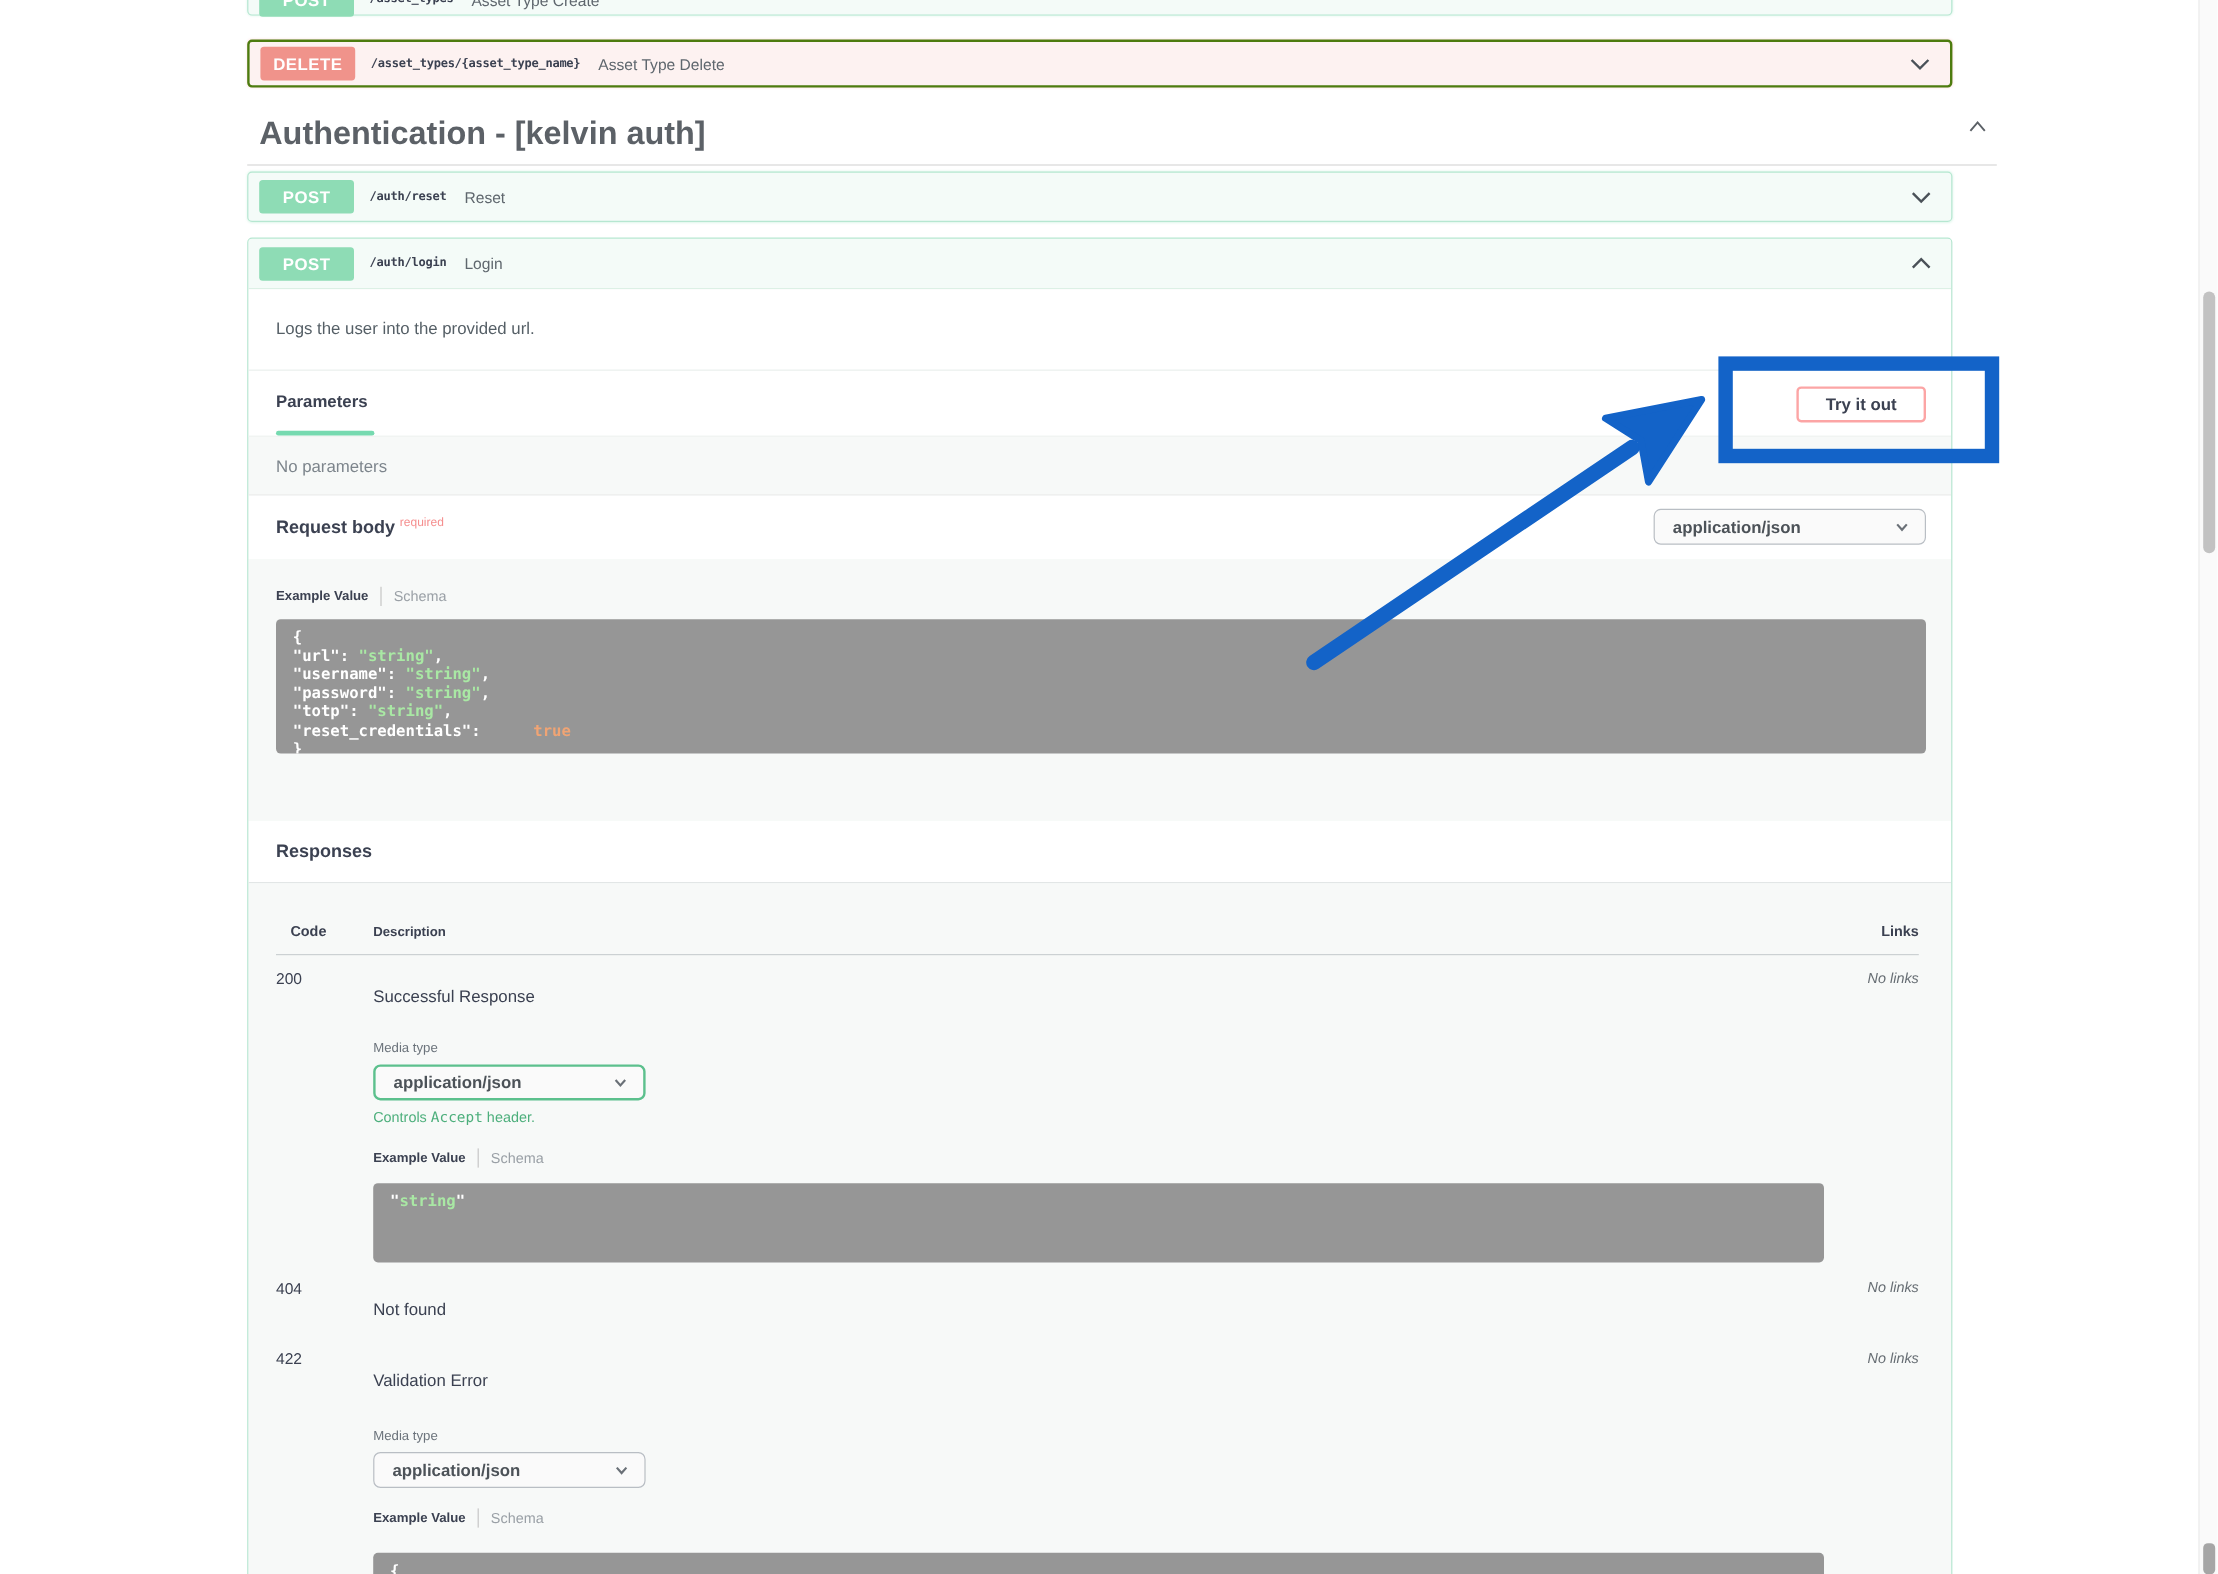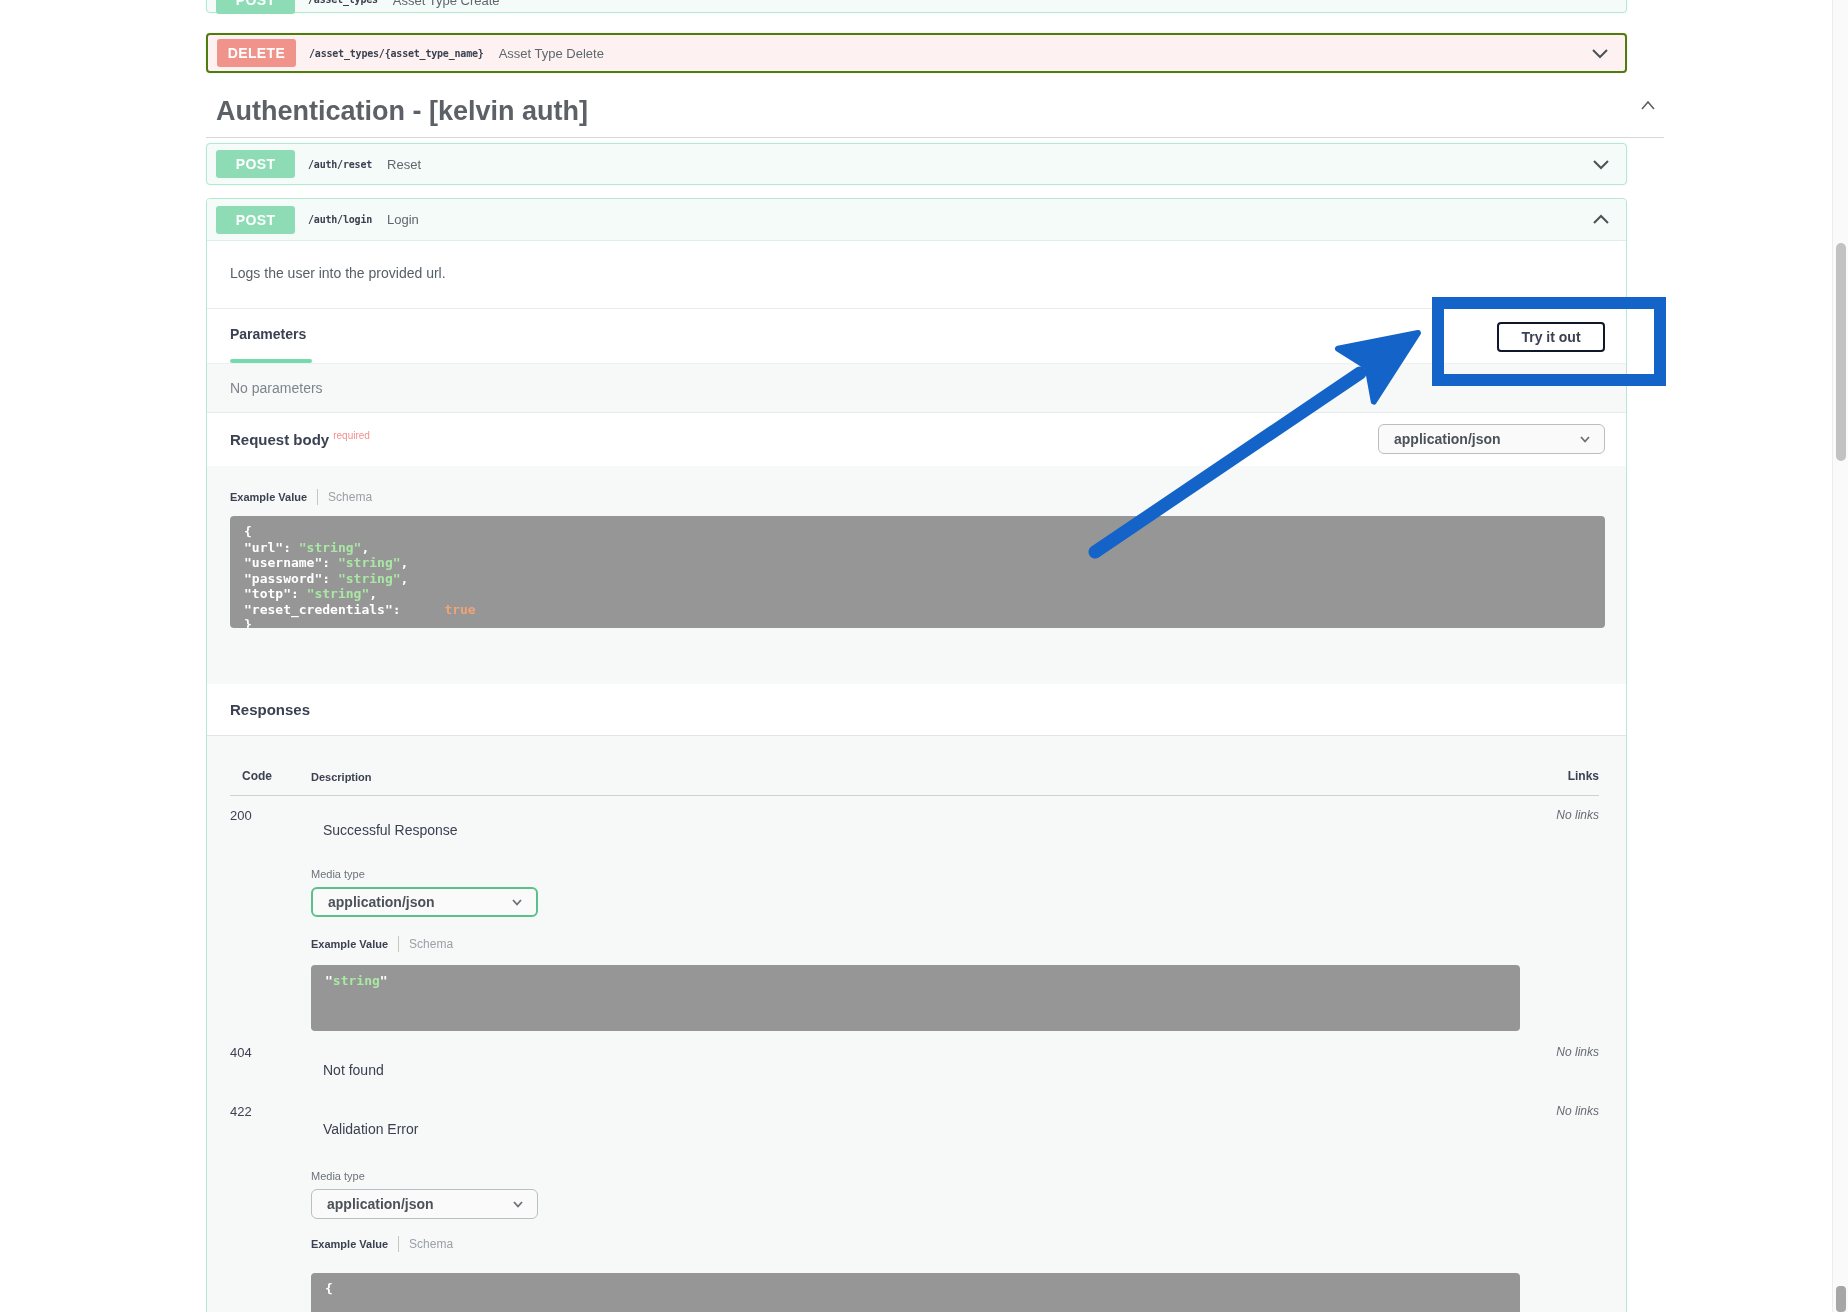--- a/index.html
+++ b/index.html
@@ -28,21 +28,21 @@
   
   .login-block { top:198px; height:1130px; overflow:hidden; background:#eef7f2; border:1px solid #b6e7d1; }
   .login-head { height:42px; background:#f4fbf8; border-bottom:1px solid #dcf0e5; }
   .sec-white { background:#fff; }
   .sec-band  { background:#f7f9f8; }
   .login-desc { height:68px; border-bottom:1px solid #e7eeea; padding:24px 0 0 23px; font-size:14px; color:#555f66; }
   .params-head { position:relative; height:55px; border-bottom:1px solid #eef2ef; }
   .tab-params { position:absolute; left:23px; top:17px; font-size:14px; font-weight:bold; color:#3b4151; cursor:pointer; }
   .tab-underline { position:absolute; left:23px; bottom:0; width:82px; height:4px; background:#76dab0; border-radius:2px; }
   .tryout-btn { position:absolute; right:21px; top:13px; width:108px; height:30px; background:#fff;
-                border:2px solid #0f172a; border-radius:4px; font-size:14px; font-weight:bold; color:#3b4151;
+                border:2px solid #fca5a5; border-radius:4px; font-size:14px; font-weight:bold; color:#3b4151;
                 display:flex; align-items:center; justify-content:center; cursor:pointer; }
   .no-params { height:49px; border-bottom:1px solid #eaeaea; padding:16px 0 0 23px; font-size:14px; color:#7d858c; }
   .rb-head { position:relative; height:53px; }
   .rb-title { position:absolute; left:23px; top:17px; font-size:15px; font-weight:bold; color:#3b4151; }
   .rb-required { font-size:10px; color:#f58e8e; font-weight:normal; vertical-align:super; margin-left:4px; }
   .select { height:30px; background:#fafafa; border:1.5px solid #b9bec4; border-radius:6px; display:flex; align-items:center;
             padding:0 12px 0 15px; cursor:pointer; }
   .select .sel-text { font-size:14px; font-weight:bold; color:#4c5258; }
   .select .sel-chev { margin-left:auto; display:flex; align-items:center; }
   .select.green-border { border:2px solid #5cc08d; }
@@ -60,21 +60,21 @@
   .resp-title-row { height:52px; border-bottom:1px solid #e2e6e6; padding:17px 0 0 23px; font-size:15px; font-weight:bold; color:#3b4151; }
   .resp-content { padding:0 27px 0 23px; }
   .resp-thead { position:relative; height:60px; border-bottom:1px solid #ccd1d3; }
   .th-code { position:absolute; left:12px; top:33px; font-size:12px; font-weight:bold; color:#3b4151; }
   .th-desc { position:absolute; left:81px; top:35px; font-size:11px; font-weight:bold; color:#3b4151; }
   .th-links { position:absolute; right:0; top:33px; font-size:12px; font-weight:bold; color:#3b4151; }
   .resp-row { position:relative; }
   .code-cell { position:absolute; left:0; font-size:13px; color:#3b4151; }
   .nolinks { position:absolute; right:0; font-size:12px; font-style:italic; color:#666d73; }
   .desc-col { margin-left:81px; }
-  .resp-desc { font-size:14px; color:#3b4151;margin-left:12px; }
+  .resp-desc { font-size:14px; color:#3b4151; }
   .mt-label { font-size:11px; color:#6b737b; }
   .accept-note { margin-top:7px; font-size:12px; color:#4daf7c; }
   .accept-note .mono { font-family:"DejaVu Sans Mono", monospace; }
   .resp-codeblock { width:1209px; }
 
   
   .anno-rect { position:absolute; left:1432px; top:297px; width:234px; height:89px; border:12px solid #1363c8; z-index:50; }
   .anno-arrow { position:absolute; left:1055px; top:318px; z-index:50; }
 
   
@@ -211,20 +211,23 @@
           <div class="resp-desc">Successful Response</div>
           <div class="mt-label" style="margin-top:30px;">Media type</div>
           <div class="select green-border" style="width:227px; margin-top:7px;">
             <span class="sel-text">application/json</span>
             <span class="sel-chev">
               <svg class="chev-icon" width="14" height="14" viewBox="0 0 14 14">
                   <path d="M3 5 L7 9.5 L11 5" fill="none" stroke="#6a7077" stroke-width="1.8"></path>
                 </svg>
             </span>
           </div>
+          <div class="accept-note">
+            <span>Controls </span><span class="mono">Accept</span><span> header.</span>
+          </div>
           <div class="modeltabs" style="margin-top:16px;">
             <span class="modeltab-example">Example Value</span>
             <span class="modeltab-sep"></span>
             <span class="modeltab-schema">Schema</span>
           </div>
           <div class="codeblock resp-codeblock" style="height:66px; margin-top:10px;">
               <div><span class="tok-w">"</span><span class="tok-g">string</span><span class="tok-w">"</span></div>
             </div>
         </div>
       </div>

